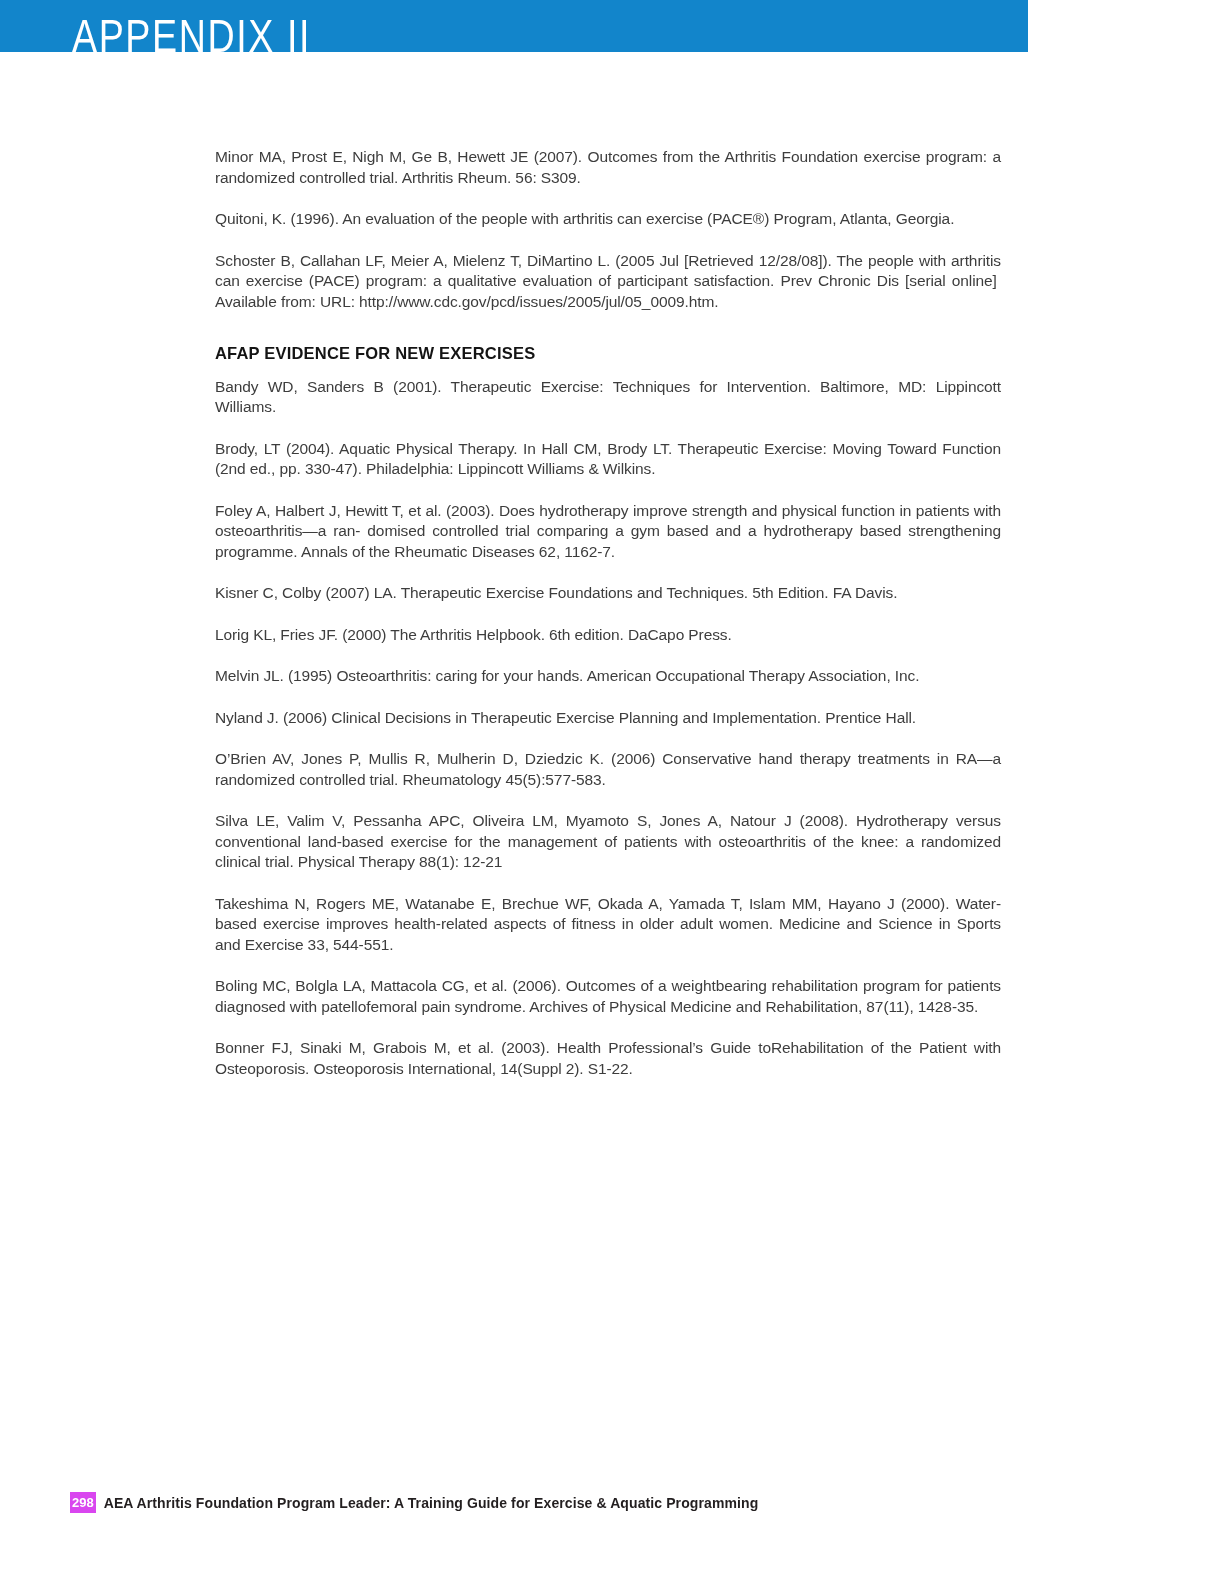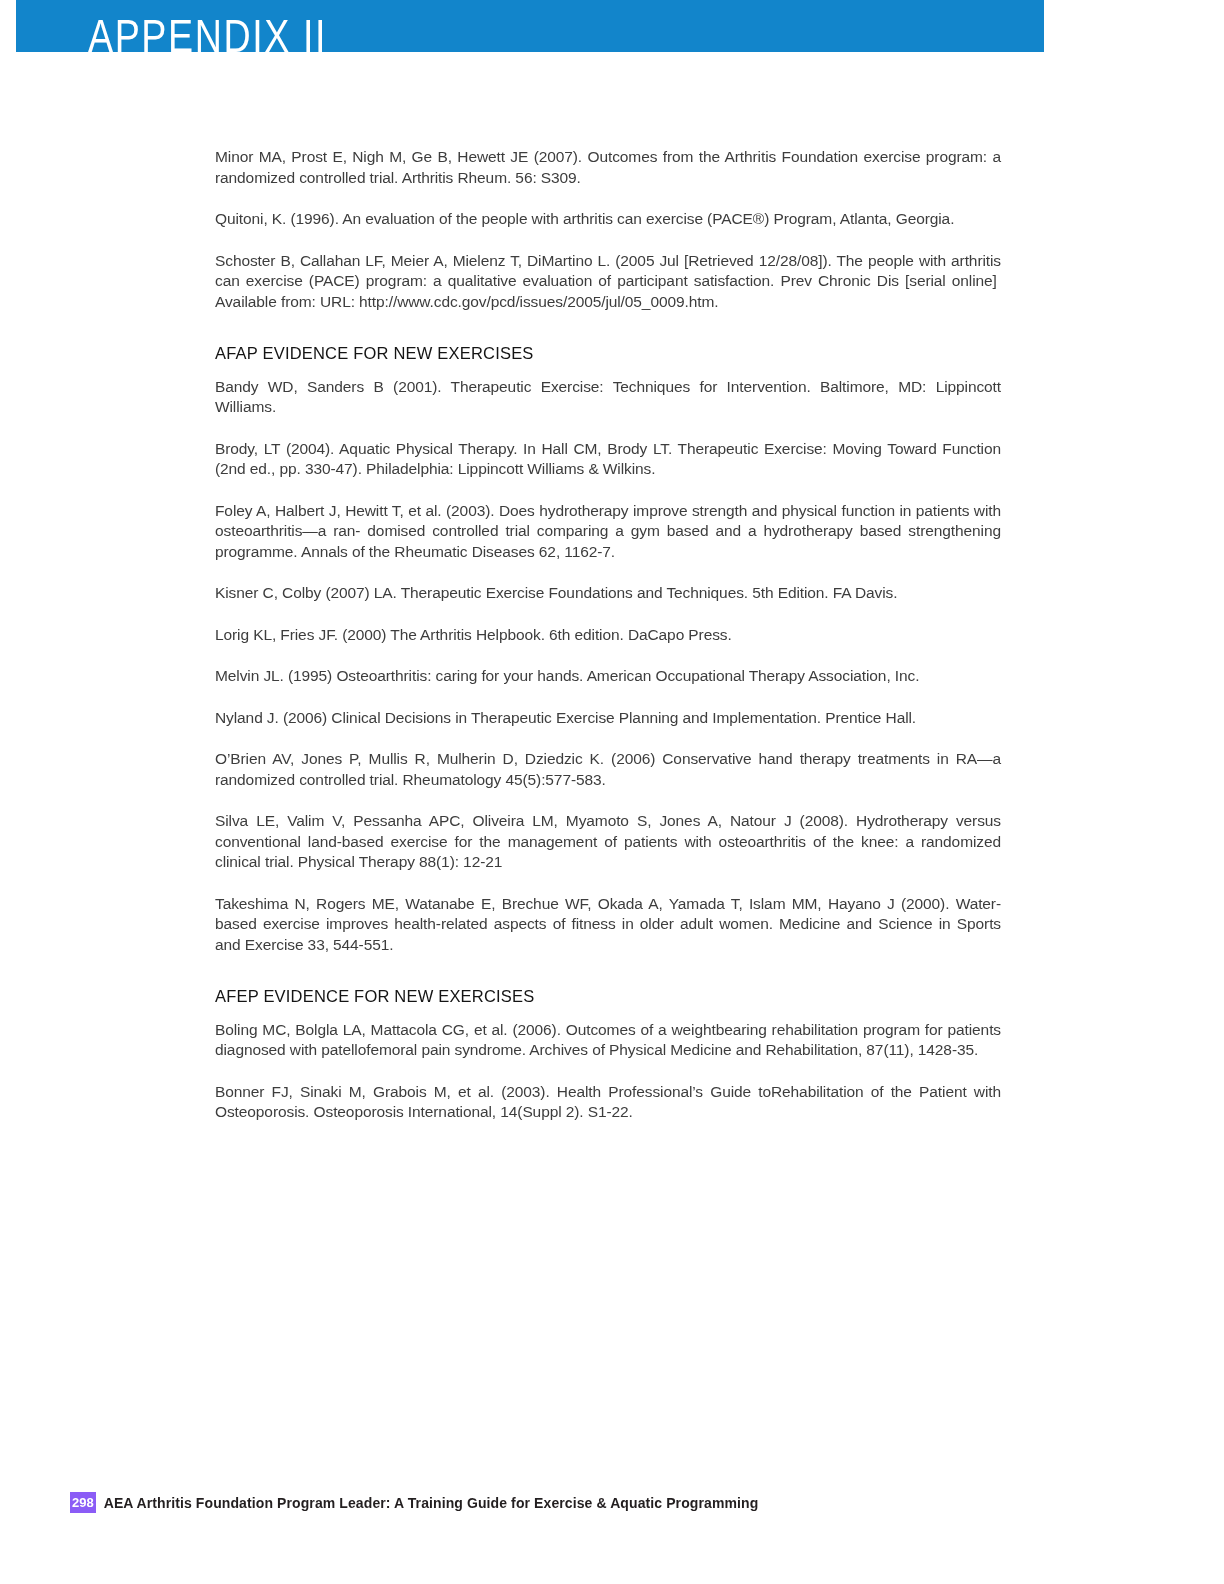--- a/index.html
+++ b/index.html
@@ -8,21 +8,21 @@
     height: 1584px;
     background: #ffffff;
     position: relative;
     font-family: "Liberation Sans", sans-serif;
     overflow: hidden;
   }
 
   
   .banner {
     position: absolute;
-    top: 0; left: 16px;
+    top: 0; left: 0;
     width: 1028px;
     height: 52px;
     background: #1285CB;
     overflow: hidden;
   }
   .banner-title {
     position: absolute;
     left: 72px;
     bottom: -7px;
     color: #ffffff;
@@ -45,38 +45,38 @@
     font-size: 15.5px;
     line-height: 20.5px;
     letter-spacing: -0.1px;
     text-align: justify;
   }
   .content p.reference {
     margin: 0 0 21px 0;
   }
   .content h2.section-heading {
     font-size: 16.5px;
-    font-weight: normal;
+    font-weight: bold;
     color: #141414;
     letter-spacing: 0.2px;
     margin: 31px 0 13px 0;
     text-align: left;
     line-height: 20.5px;
   }
 
   
   .footer {
     position: absolute;
     left: 70px;
     top: 1492px;
     display: flex;
     align-items: center;
   }
   .page-badge {
-    background: #8b5cf6;
+    background: #d946ef;
     color: #ffffff;
     font-weight: bold;
     font-size: 13px;
     min-width: 25px;
     height: 21px;
     display: flex;
     align-items: center;
     justify-content: center;
     margin-right: 8px;
     box-sizing: border-box;
@@ -107,21 +107,20 @@
       <p class="reference">Bandy WD, Sanders B (2001). Therapeutic Exercise: Techniques for Intervention. Baltimore, MD: Lippincott Williams.</p>
       <p class="reference">Brody, LT (2004). Aquatic Physical Therapy. In Hall CM, Brody LT. Therapeutic Exercise: Moving Toward Function (2nd ed., pp. 330-47). Philadelphia: Lippincott Williams &amp; Wilkins.</p>
       <p class="reference">Foley A, Halbert J, Hewitt T, et al. (2003). Does hydrotherapy improve strength and physical function in patients with osteoarthritis—a ran- domised controlled trial comparing a gym based and a hydrotherapy based strengthening programme. Annals of the Rheumatic Diseases 62, 1162-7.</p>
       <p class="reference">Kisner C, Colby (2007) LA. Therapeutic Exercise Foundations and Techniques. 5th Edition. FA Davis.</p>
       <p class="reference">Lorig KL, Fries JF. (2000) The Arthritis Helpbook. 6th edition. DaCapo Press.</p>
       <p class="reference">Melvin JL. (1995) Osteoarthritis: caring for your hands. American Occupational Therapy Association, Inc.</p>
       <p class="reference">Nyland J. (2006) Clinical Decisions in Therapeutic Exercise Planning and Implementation. Prentice Hall.</p>
       <p class="reference">O’Brien AV, Jones P, Mullis R, Mulherin D, Dziedzic K. (2006) Conservative hand therapy treatments in RA—a randomized controlled trial. Rheumatology 45(5):577-583.</p>
       <p class="reference">Silva LE, Valim V, Pessanha APC, Oliveira LM, Myamoto S, Jones A, Natour J (2008). Hydrotherapy versus conventional land-based exercise for the management of patients with osteoarthritis of the knee: a randomized clinical trial. Physical Therapy 88(1): 12-21</p>
       <p class="reference">Takeshima N, Rogers ME, Watanabe E, Brechue WF, Okada A, Yamada T, Islam MM, Hayano J (2000). Water-based exercise improves health-related aspects of fitness in older adult women. Medicine and Science in Sports and Exercise 33, 544-551.</p>
-      <h2 class="section-heading">AFEP EVIDENCE FOR NEW EXERCISES</h2>
       <p class="reference">Boling MC, Bolgla LA, Mattacola CG, et al. (2006). Outcomes of a weightbearing rehabilitation program for patients diagnosed with patellofemoral pain syndrome. Archives of Physical Medicine and Rehabilitation, 87(11), 1428-35.</p>
       <p class="reference">Bonner FJ, Sinaki M, Grabois M, et al. (2003). Health Professional’s Guide toRehabilitation of the Patient with Osteoporosis. Osteoporosis International, 14(Suppl 2). S1-22.</p>
     </main>
 
   <footer class="footer">
     <span class="page-badge">298</span>
     <span class="footer-text">AEA Arthritis Foundation Program Leader: A Training Guide for Exercise &amp; Aquatic Programming</span>
   </footer>
 
 </div>

